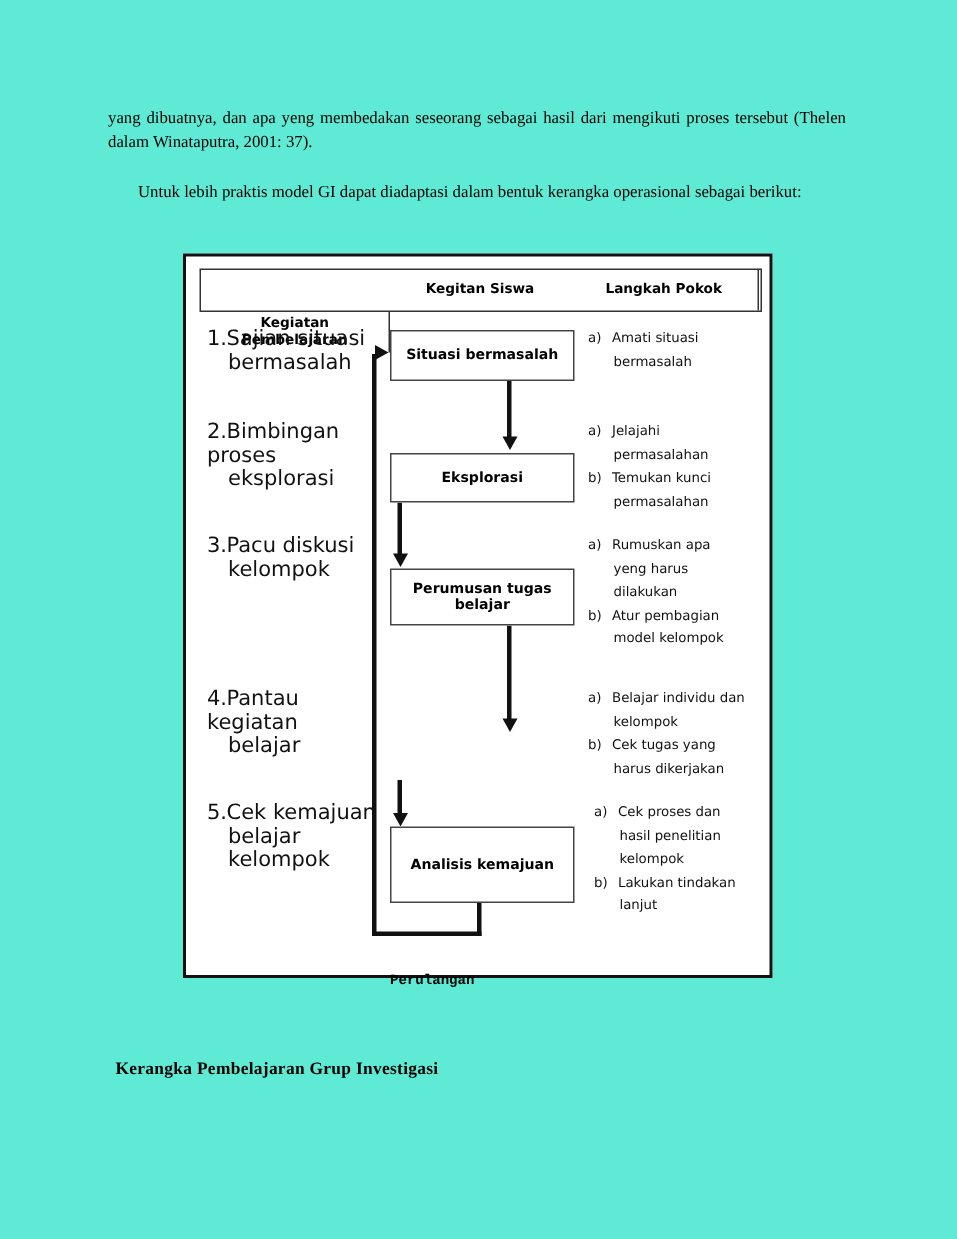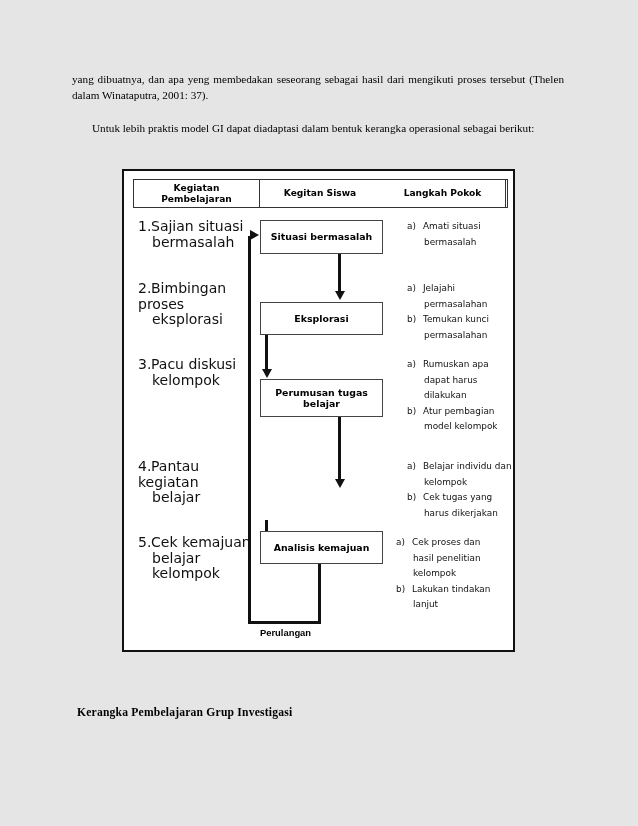--- a/index.html
+++ b/index.html
@@ -13,21 +13,21 @@
     height: 826px;
     position: relative;
     font-family: "Liberation Serif", serif;
     color: #000000;
     overflow: hidden;
   }
 
   .page {
     position: absolute;
     inset: 0;
-    background: #e5e5e5;
+    background: #5eead4;
   }
 
   
   .para {
     position: absolute;
     font-family: "Liberation Serif", serif;
     font-size: 11.2px;
     line-height: 16.4px;
     color: #000;
   }
@@ -94,21 +94,21 @@
     justify-content: center;
     text-align: center;
     font-family: "DejaVu Sans", sans-serif;
     font-size: 9.1px;
     font-weight: bold;
     line-height: 11px;
     color: #000;
     box-sizing: border-box;
     height: 100%;
   }
-  #hdr-cell-0 { width: 126px; border-right: 1.5px solid #333; }
+  #hdr-cell-0 { width: 126px; border-right: 1.5px solid #333; margin-top: 28px; }
   #hdr-cell-1 { width: 126px; border-right: 1.5px solid #333; }
   #hdr-cell-2 { width: 120px; }
 
   
   .left-item {
     position: absolute;
     left: 14px;
     width: 122px;
     font-family: "DejaVu Sans", sans-serif;
     font-size: 14px;
@@ -120,21 +120,21 @@
     width: 13px;
   }
   .left-item .cont {
     display: block;
     margin-left: 14px;
   }
 
   
   .right-group {
     position: absolute;
-    left: 283px;
+    left: 268px;
     width: 122px;
     font-family: "DejaVu Sans", sans-serif;
     font-size: 8.9px;
     line-height: 15.5px;
     color: #111;
   }
   .right-group.indented { left: 272px; }
   .r-line { display: block; white-space: nowrap; }
   .r-line .lbl {
     display: inline-block;
@@ -190,25 +190,26 @@
     width: 0;
     height: 0;
     border-top: 5.5px solid transparent;
     border-bottom: 5.5px solid transparent;
     border-left: 9px solid #111;
     z-index: 2;
   }
 
   #loop-label {
     position: absolute;
-    font-family: Liberation Sans, sans-serif;
+    font-family: Liberation Mono, monospace;
     font-size: 9.4px;
     font-weight: bold;
     color: #000;
     z-index: 4;
+    margin-top: 21px;
   }
 </style>
 </head>
 <body>
 
 <div class="page">
 
   <div class="para" id="para-1">yang dibuatnya, dan apa yeng membedakan seseorang sebagai hasil dari mengikuti proses tersebut (Thelen dalam Winataputra, 2001: 37).</div>
 
   <div class="para" id="para-2">Untuk lebih praktis model GI dapat diadaptasi dalam bentuk kerangka operasional sebagai berikut:</div>
@@ -266,21 +267,21 @@
         </span>
         <span class="r-line">
           <span class="lbl">b)</span><span>Temukan kunci</span>
           <span class="cont">permasalahan</span>
         </span>
       </div>
 
       <div class="right-group" style="top:186px">
         <span class="r-line">
           <span class="lbl">a)</span><span>Rumuskan apa</span>
-          <span class="cont">dapat harus</span>
+          <span class="cont">yeng harus</span>
           <span class="cont">dilakukan</span>
         </span>
         <span class="r-line">
           <span class="lbl">b)</span><span>Atur pembagian</span>
           <span class="cont">model kelompok</span>
         </span>
       </div>
 
       <div class="right-group" style="top:288px">
         <span class="r-line">
@@ -331,21 +332,21 @@
       </div>
 
       <div class="flowbox" style="left:136px; top:208px; width:123px; height:38px;">
         <div>
           <span>Perumusan tugas</span><br>
           <span>belajar</span>
         </div>
       </div>
 
 
-      <div class="flowbox" style="left:136px; top:360px; width:123px; height:33px;">
+      <div class="flowbox" style="left:136px; top:380px; width:123px; height:51px;">
         <span>Analisis kemajuan</span>
       </div>
 
       <div id="loop-label" style="left:136px; top:456px;">Perulangan</div>
 
     </div>
   </div>
 
   <div id="caption">Kerangka Pembelajaran Grup Investigasi</div>
 

